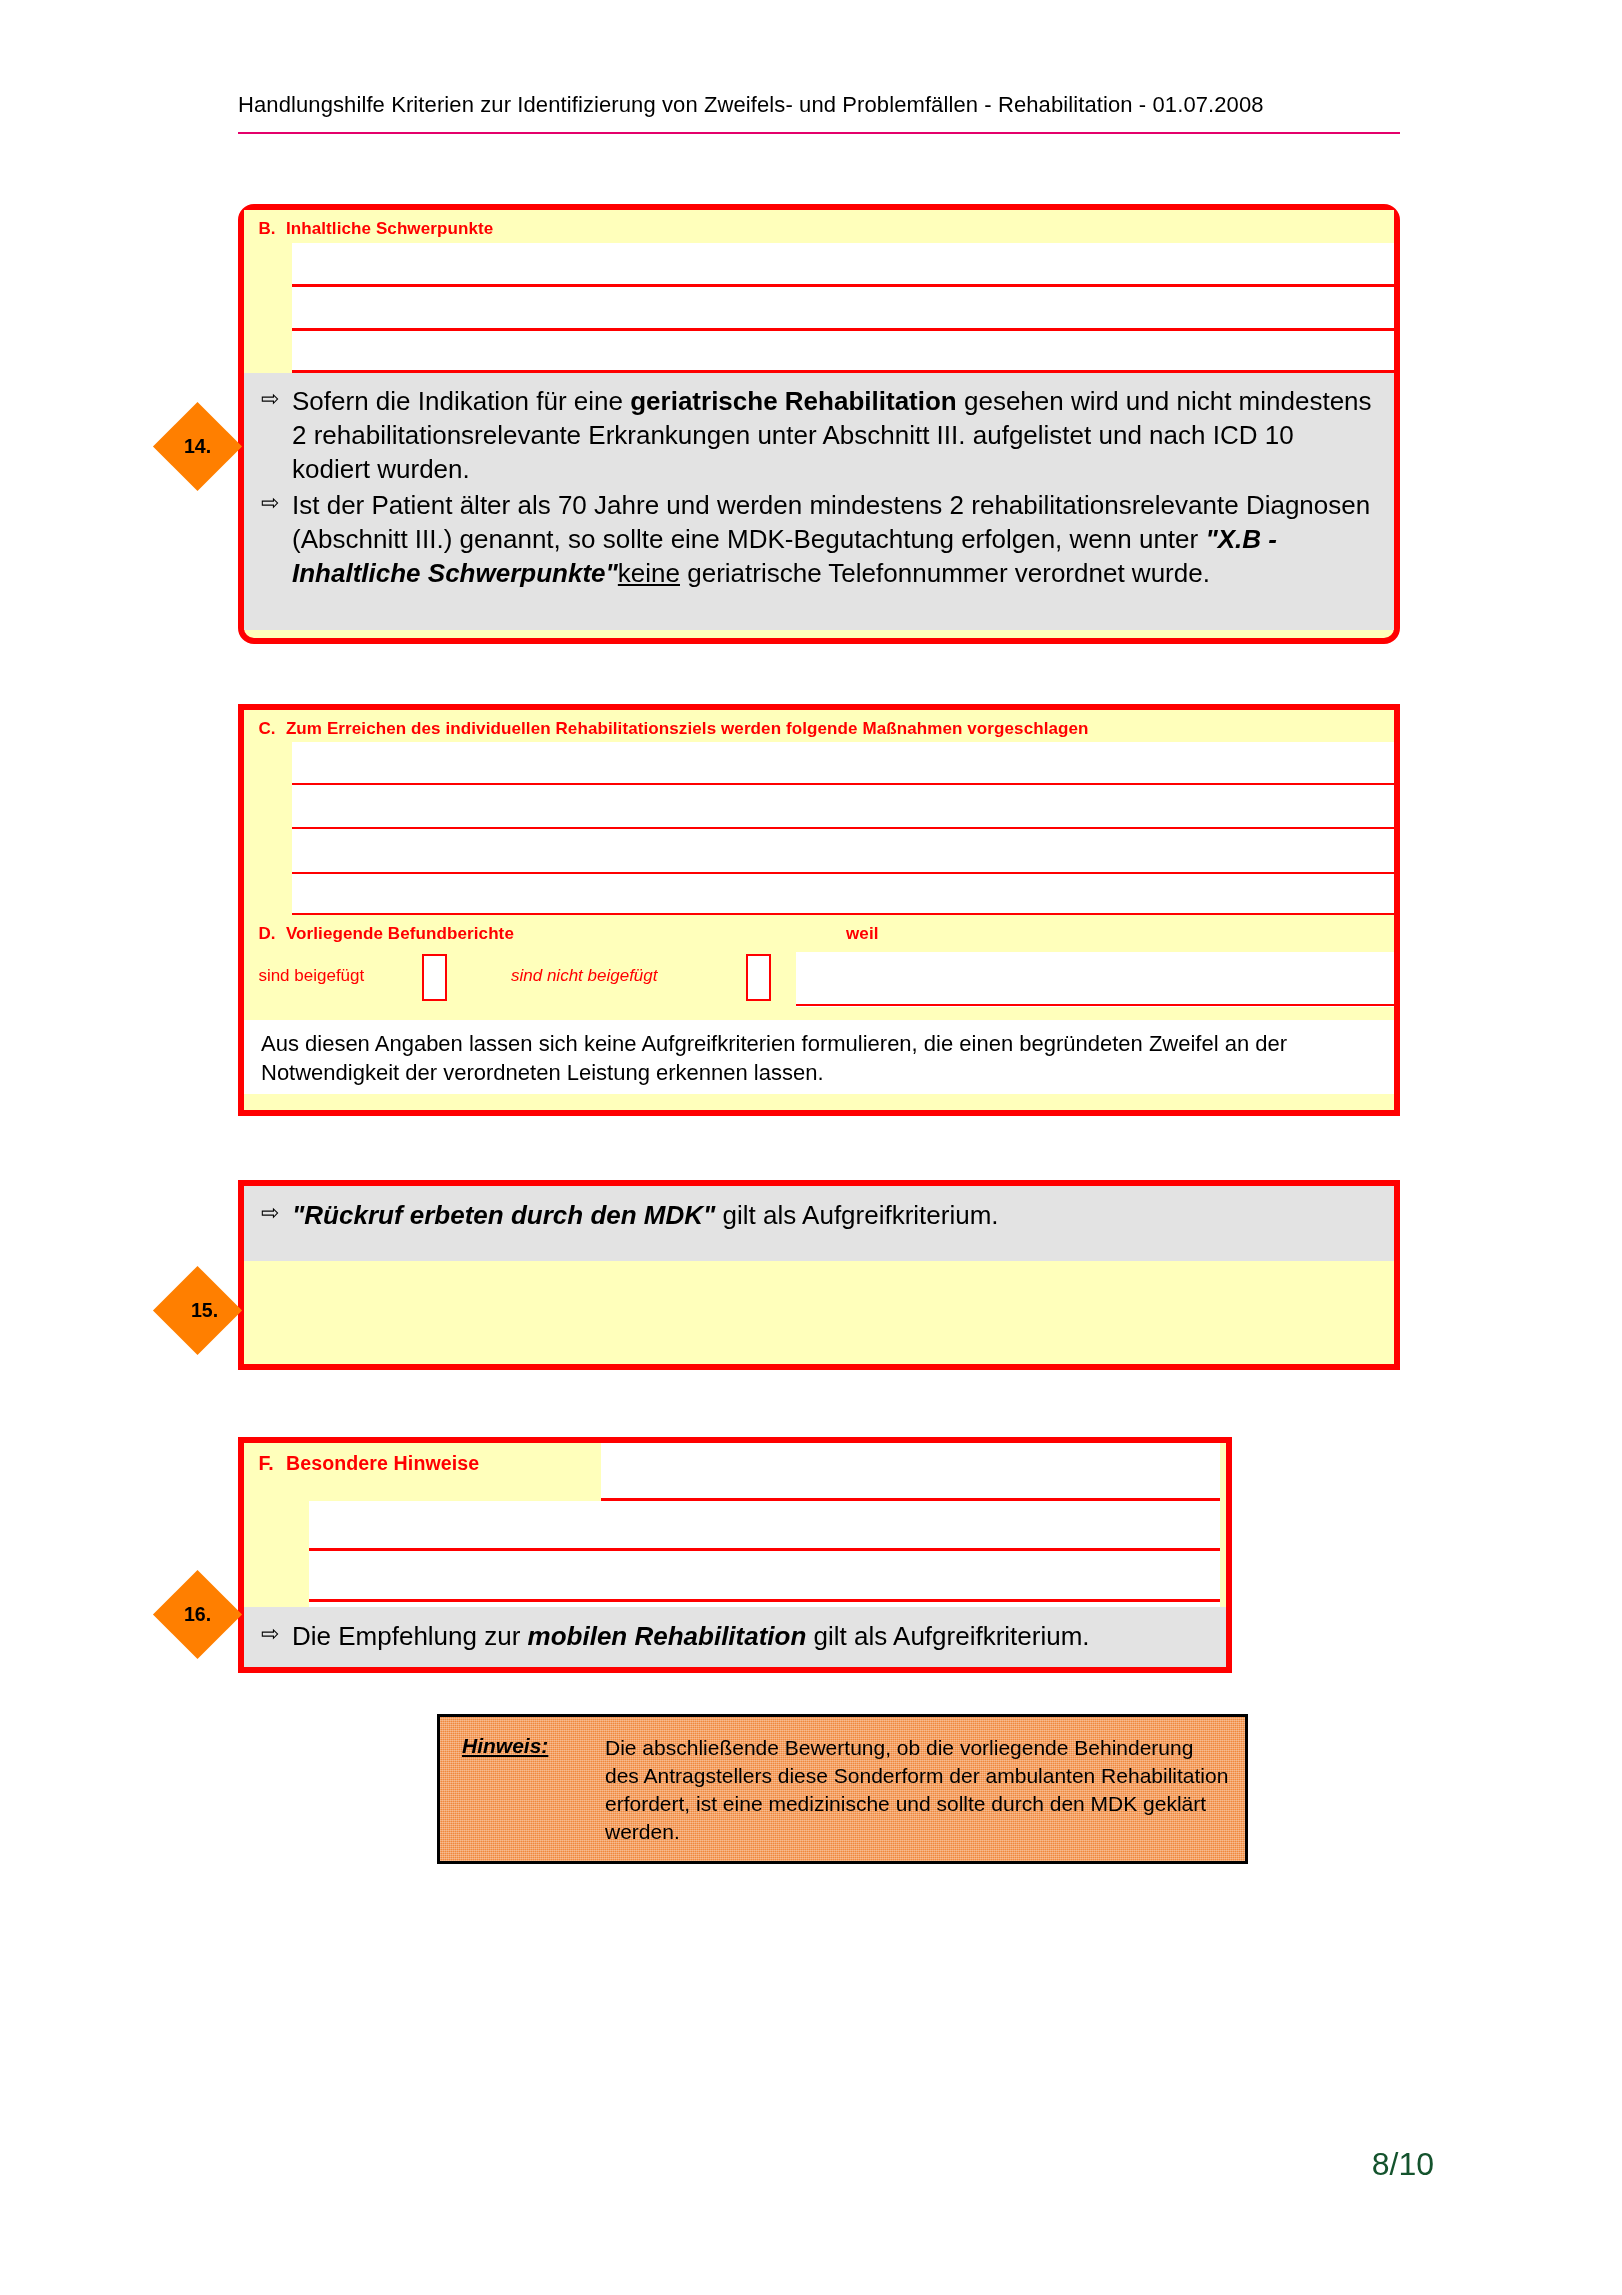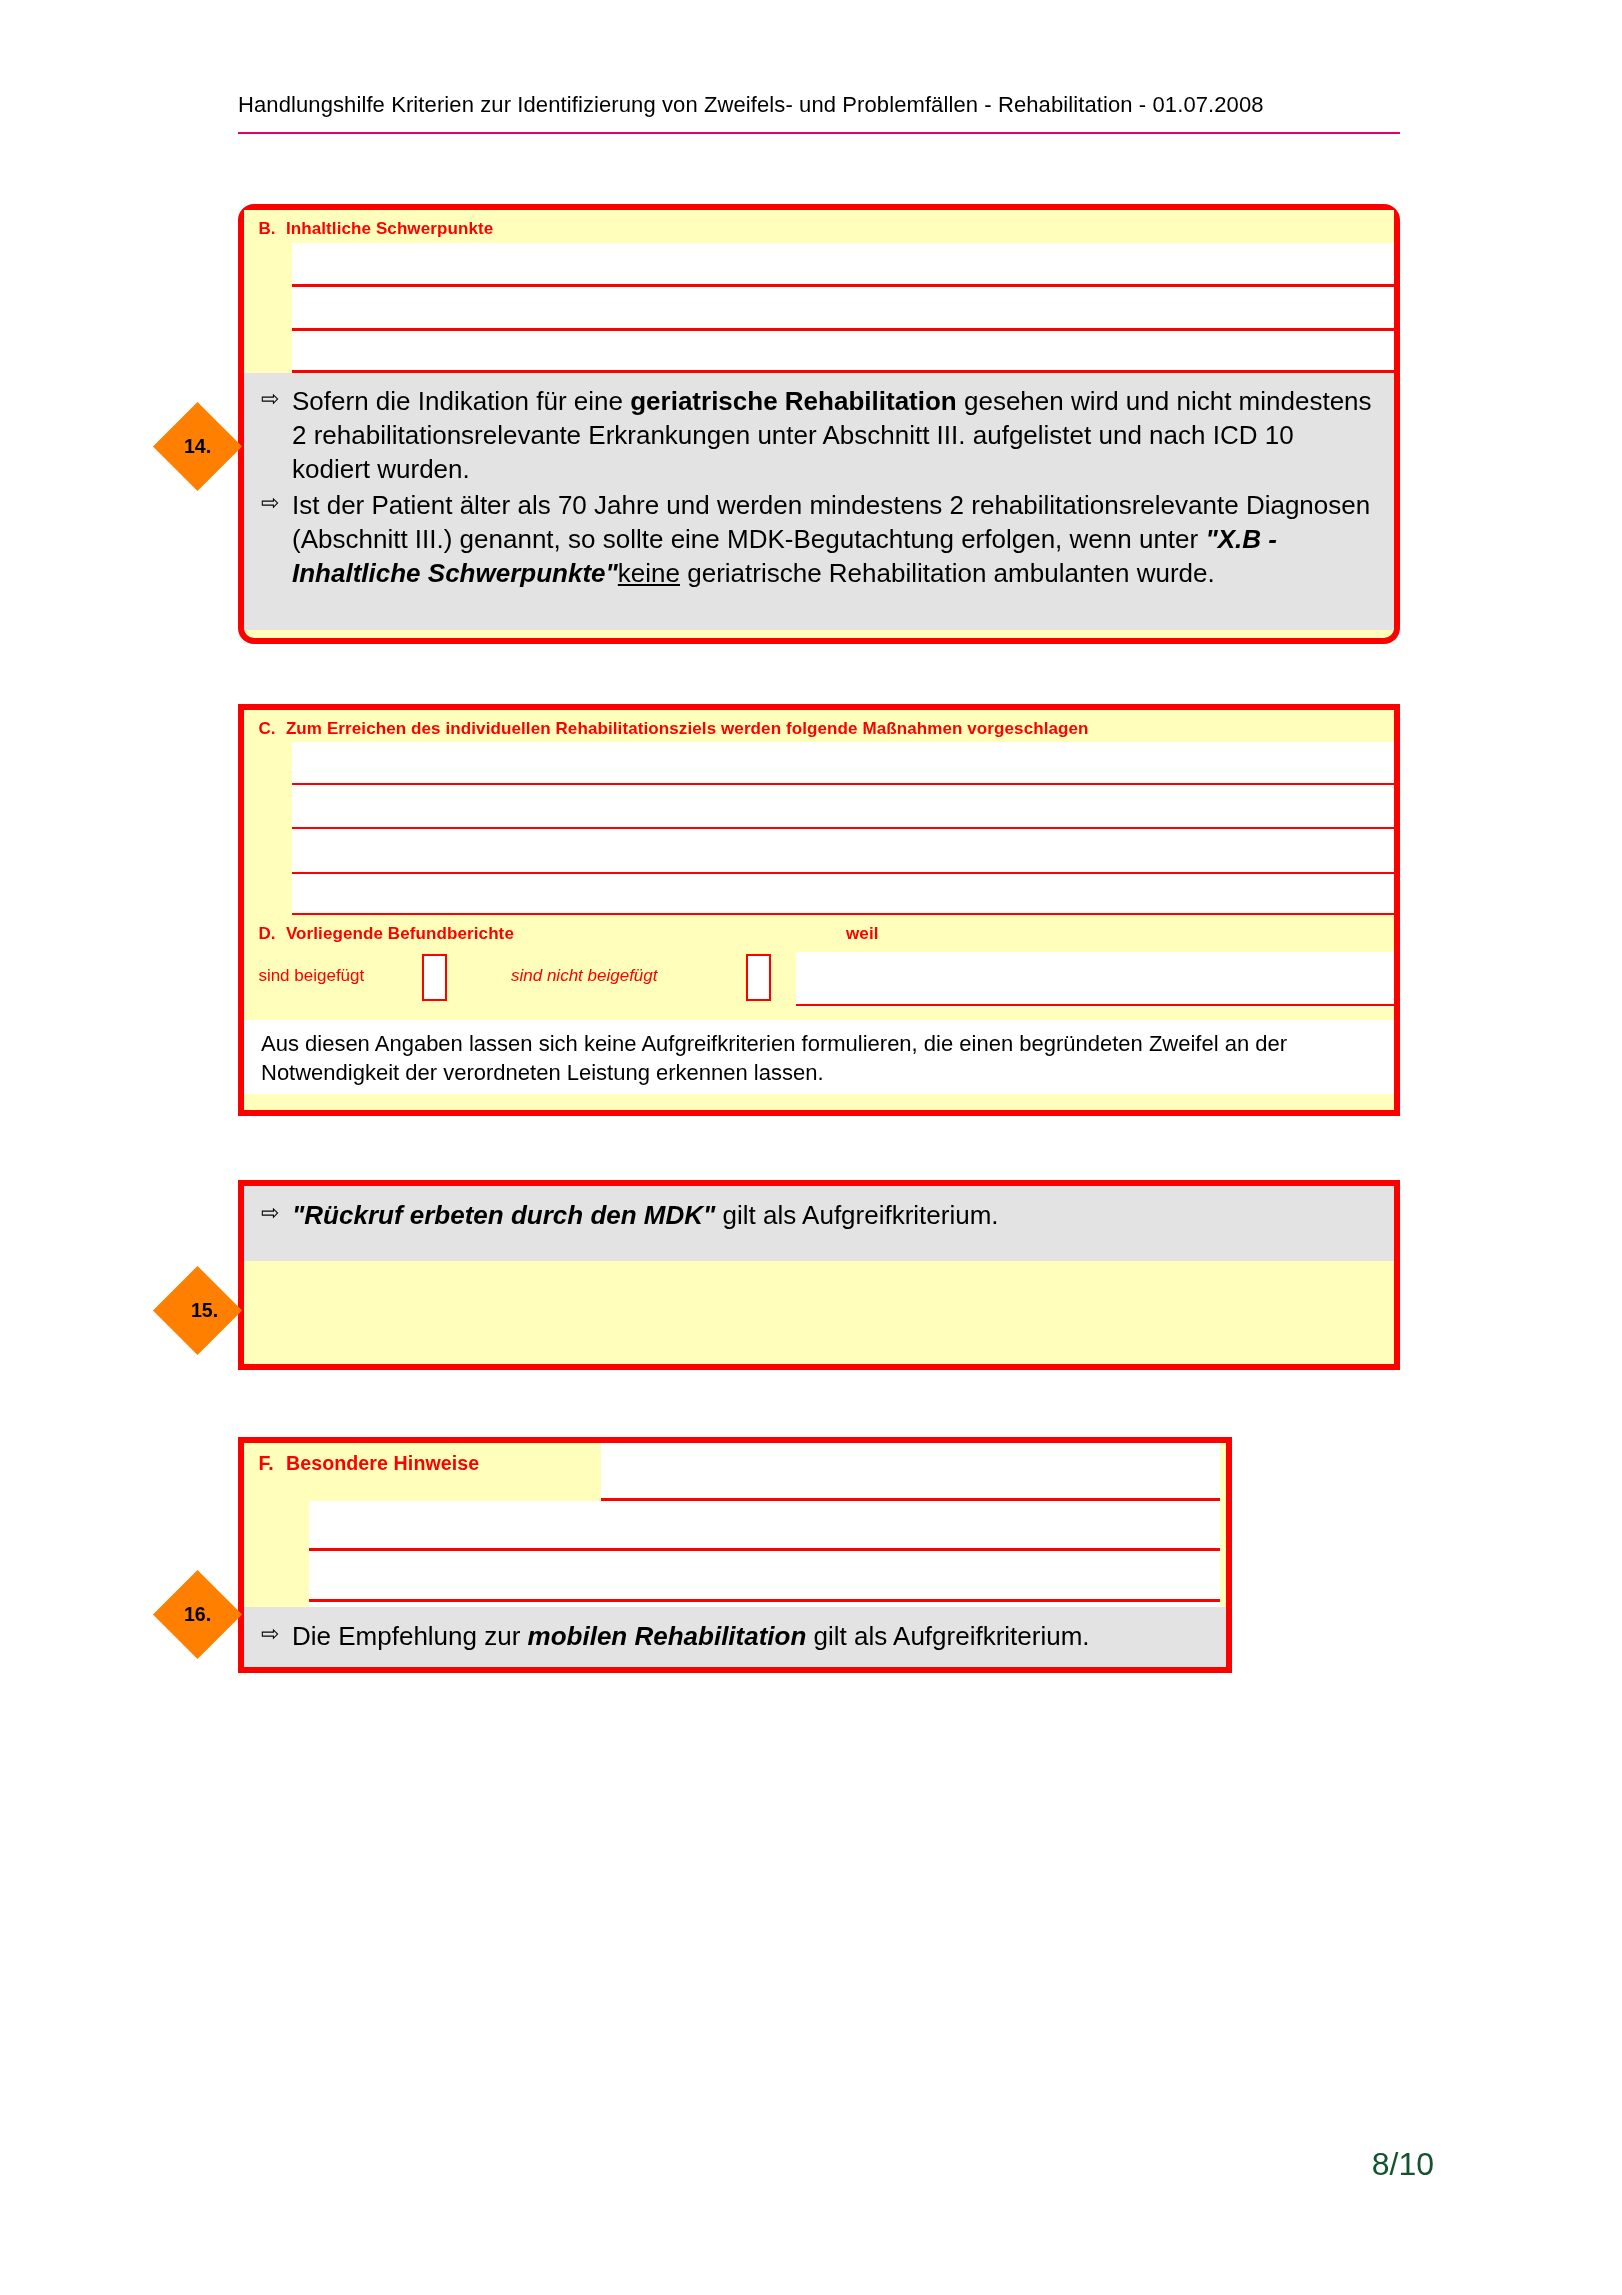--- a/index.html
+++ b/index.html
@@ -212,21 +212,21 @@
       <div class="bullet-row" style="margin-bottom:1.3px;">
         <div class="arrow">⇨</div>
         <div class="bullet-text">
           <span>Sofern die Indikation für eine </span><span class="b">geriatrische Rehabilitation</span><span> gesehen wird und nicht mindestens 2 rehabilitationsrelevante Erkrankungen unter Abschnitt III. aufgelistet und nach ICD 10 kodiert wurden.</span>
         </div>
       </div>
 
       <div class="bullet-row">
         <div class="arrow">⇨</div>
         <div class="bullet-text">
-          <span>Ist der Patient älter als 70 Jahre und werden mindestens 2 rehabilitationsrelevante Diagnosen (Abschnitt III.) genannt, so sollte eine MDK-Begutachtung erfolgen, wenn unter </span><span class="bi">"X.B - Inhaltliche Schwerpunkte"</span><span class="u">keine</span><span> geriatrische Rehabilitation ambulanten wurde.</span>
+          <span>Ist der Patient älter als 70 Jahre und werden mindestens 2 rehabilitationsrelevante Diagnosen (Abschnitt III.) genannt, so sollte eine MDK-Begutachtung erfolgen, wenn unter </span><span class="bi">"X.B - Inhaltliche Schwerpunkte"</span><span class="u">keine</span><span> geriatrische Telefonnummer verordnet wurde.</span>
         </div>
       </div>
 
     </div>
   </div>
 
   <div class="marker" style="left:158px; top:415px;"></div>
   <div class="marker-label" style="left:158px; top:415px;">14.</div>
 
   <div class="block" style="left:230px; top:704px; width:1162px; height:412px;">
@@ -304,17 +304,21 @@
         <div class="bullet-text">
           <span>Die Empfehlung zur </span><span class="bi">mobilen Rehabilitation</span><span> gilt als Aufgreifkriterium.</span>
         </div>
       </div>
     </div>
   </div>
 
   <div class="marker" style="left:158px; top:1583px;"></div>
   <div class="marker-label" style="left:158px; top:1583px;">16.</div>
 
+  <div class="hinweis" style="left:429px; top:1714px; width:811px; height:150px; padding:17px 15.7px 11.8px 22px;">
+    <div class="hinweis-label" style="width:143px;">Hinweis:</div>
+    <div class="hinweis-body" style="flex:1;">Die abschließende Bewertung, ob die vorliegende Behinderung des Antragstellers diese Sonderform der ambulanten Rehabilitation erfordert, ist eine medizinische und sollte durch den MDK geklärt werden.</div>
+  </div>
 
   <div class="pageno">8/10</div>
 
 </div>
 
 
 </body></html>

